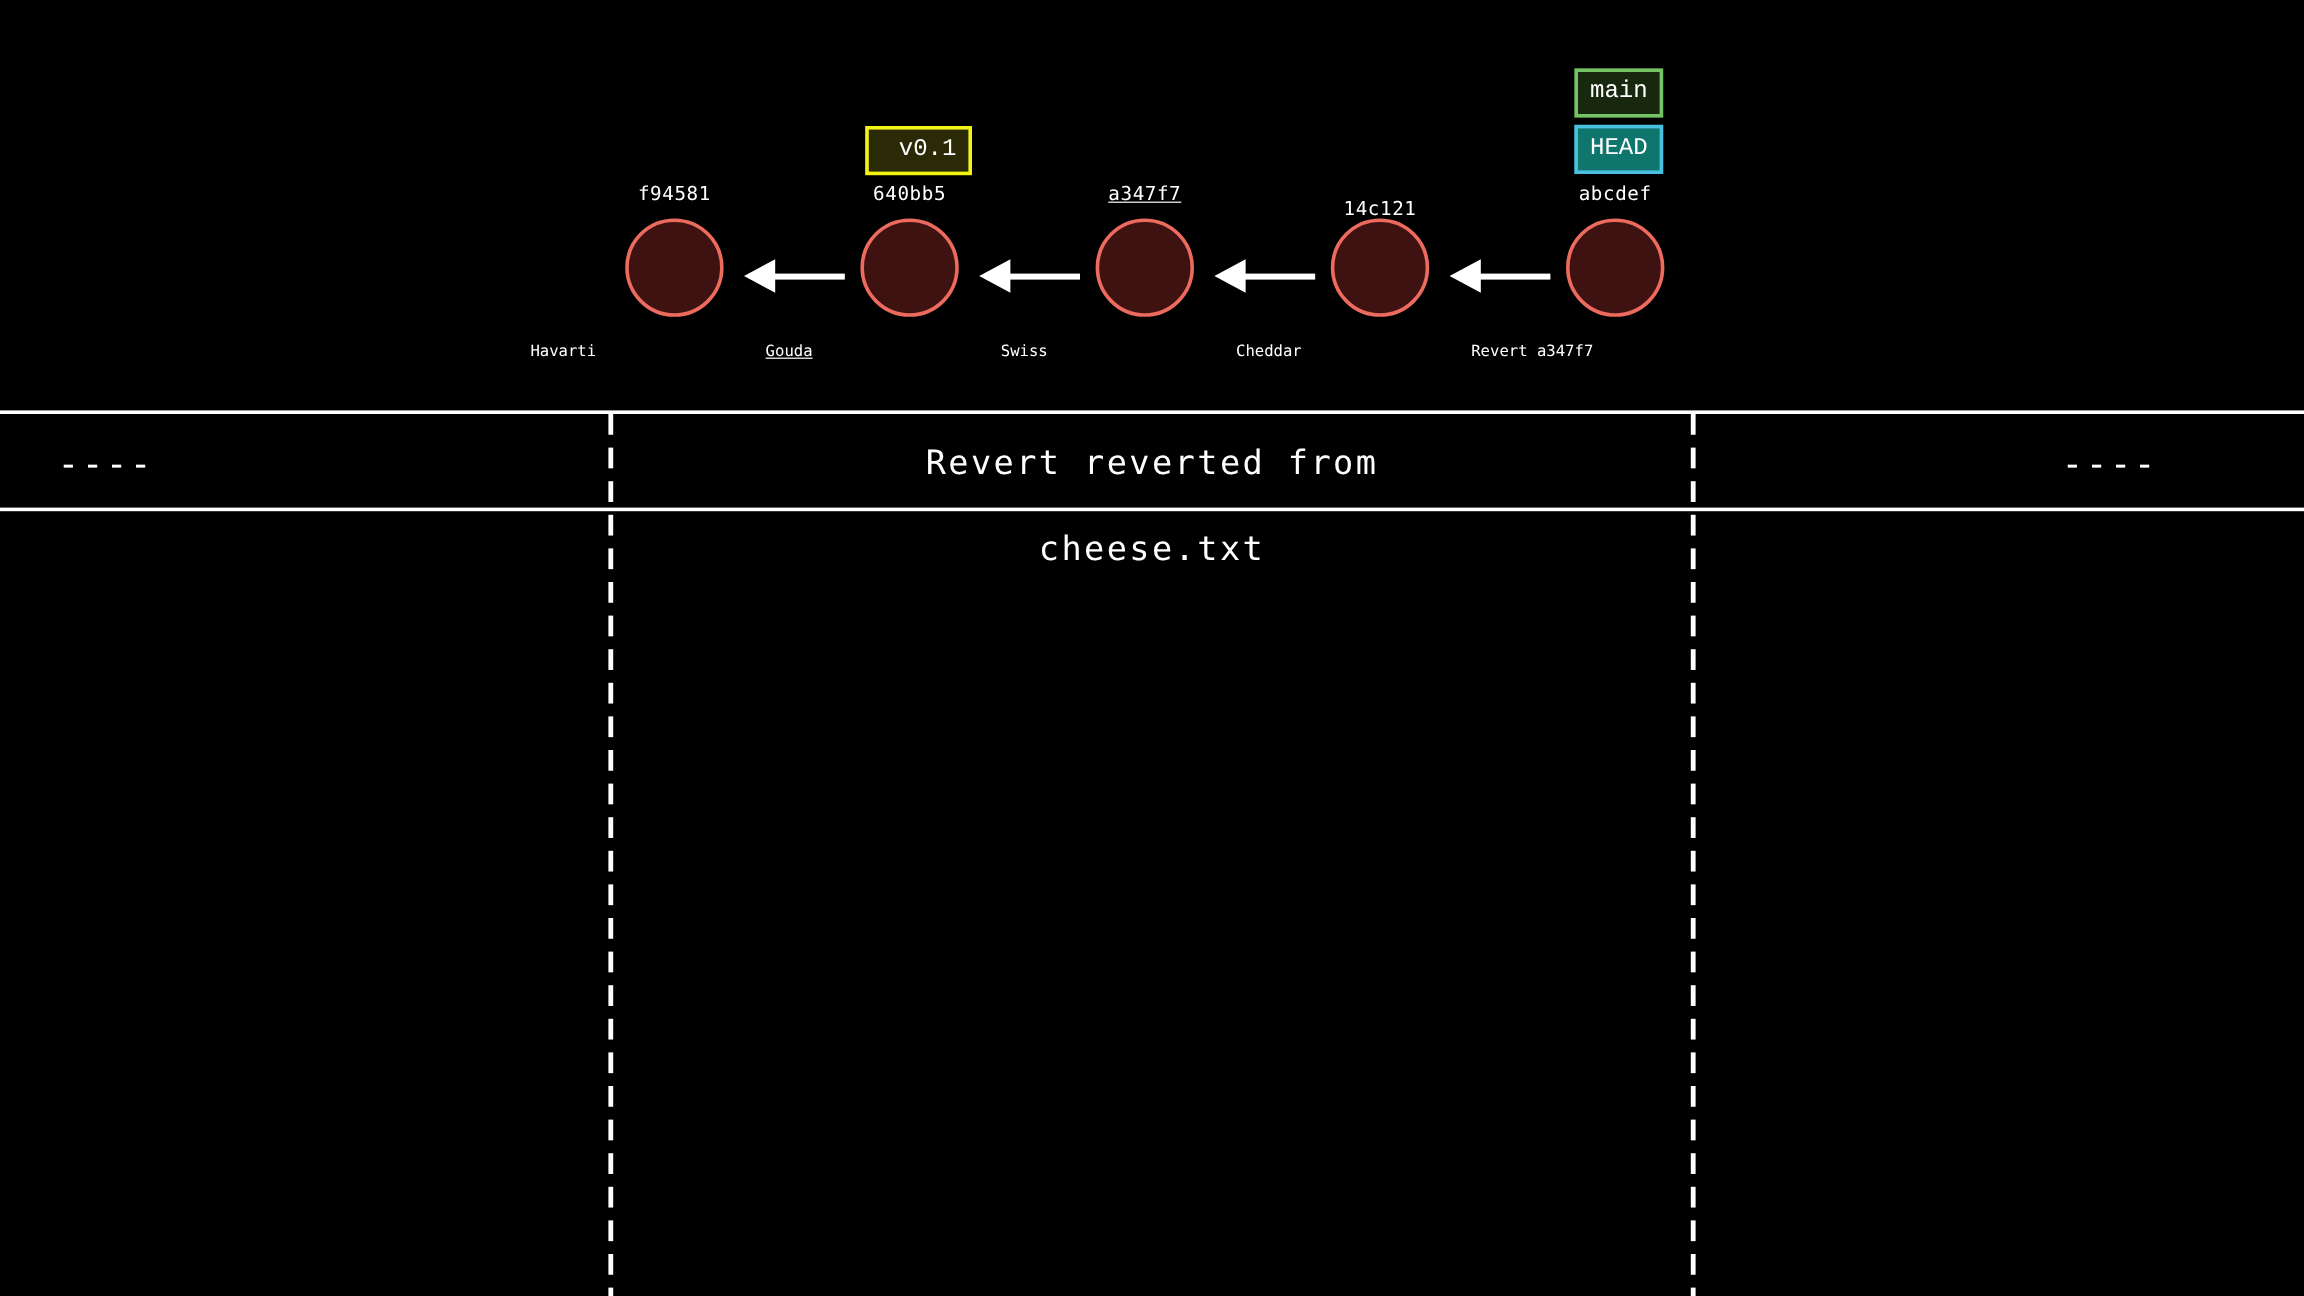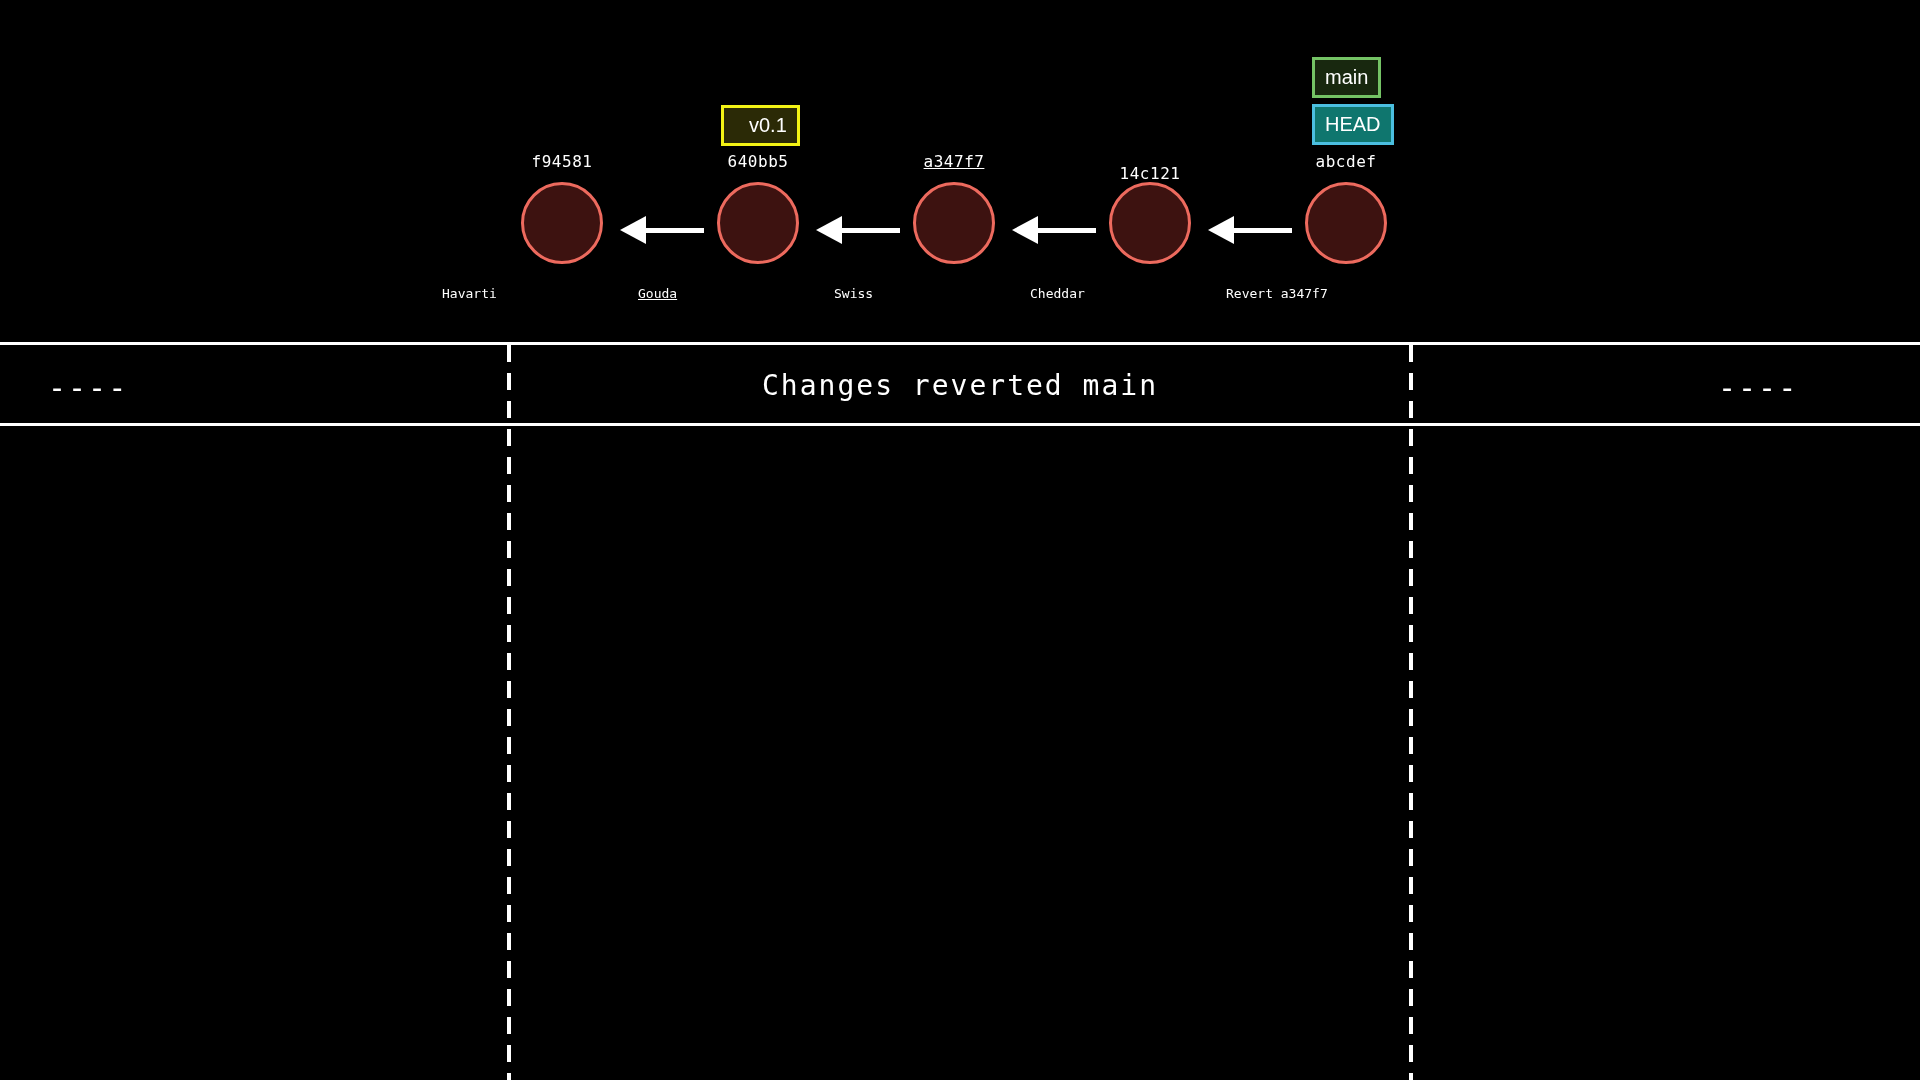--- a/index.html
+++ b/index.html
@@ -75,21 +75,21 @@
     width: 0;
     height: 0;
     border-top: 14px solid transparent;
     border-bottom: 14px solid transparent;
     border-right: 26px solid #ffffff;
   }
 
   .ref-badge {
     position: absolute;
     box-sizing: border-box;
-    font-family: Liberation Sans, sans-serif;
+    font-family: Liberation Mono, monospace;
     font-size: 20px;
     line-height: 1;
     padding: 7px 10px 8px 10px;
     text-align: center;
     white-space: nowrap;
     color: #ffffff;
   }
   .ref-tag {
     background: #2b2a06;
     border: 3px solid #f3f315;
@@ -214,16 +214,17 @@
   <div class="hrule" style="top:7px;"></div>
   <div class="hrule" style="top:88px;"></div>
 
   <div class="vdash" style="left:507px; top:10px;  height:735px;"></div>
   <div class="vdash" style="left:1409px; top:10px; height:735px;"></div>
 
   <div class="dash-marker" style="left:48px; top:35px;">----</div>
 
   <div class="dash-marker" style="left:1718px; top:35px;">----</div>
 
-  <div class="panel-text centered-line" style="top:34px;">Changes reverted main</div>
-
+  <div class="panel-text centered-line" style="top:34px;">Revert reverted from</div>
+
+  <div class="panel-text centered-line" style="top:106px;">cheese.txt</div>
 
 </div>
 
 </body></html>

